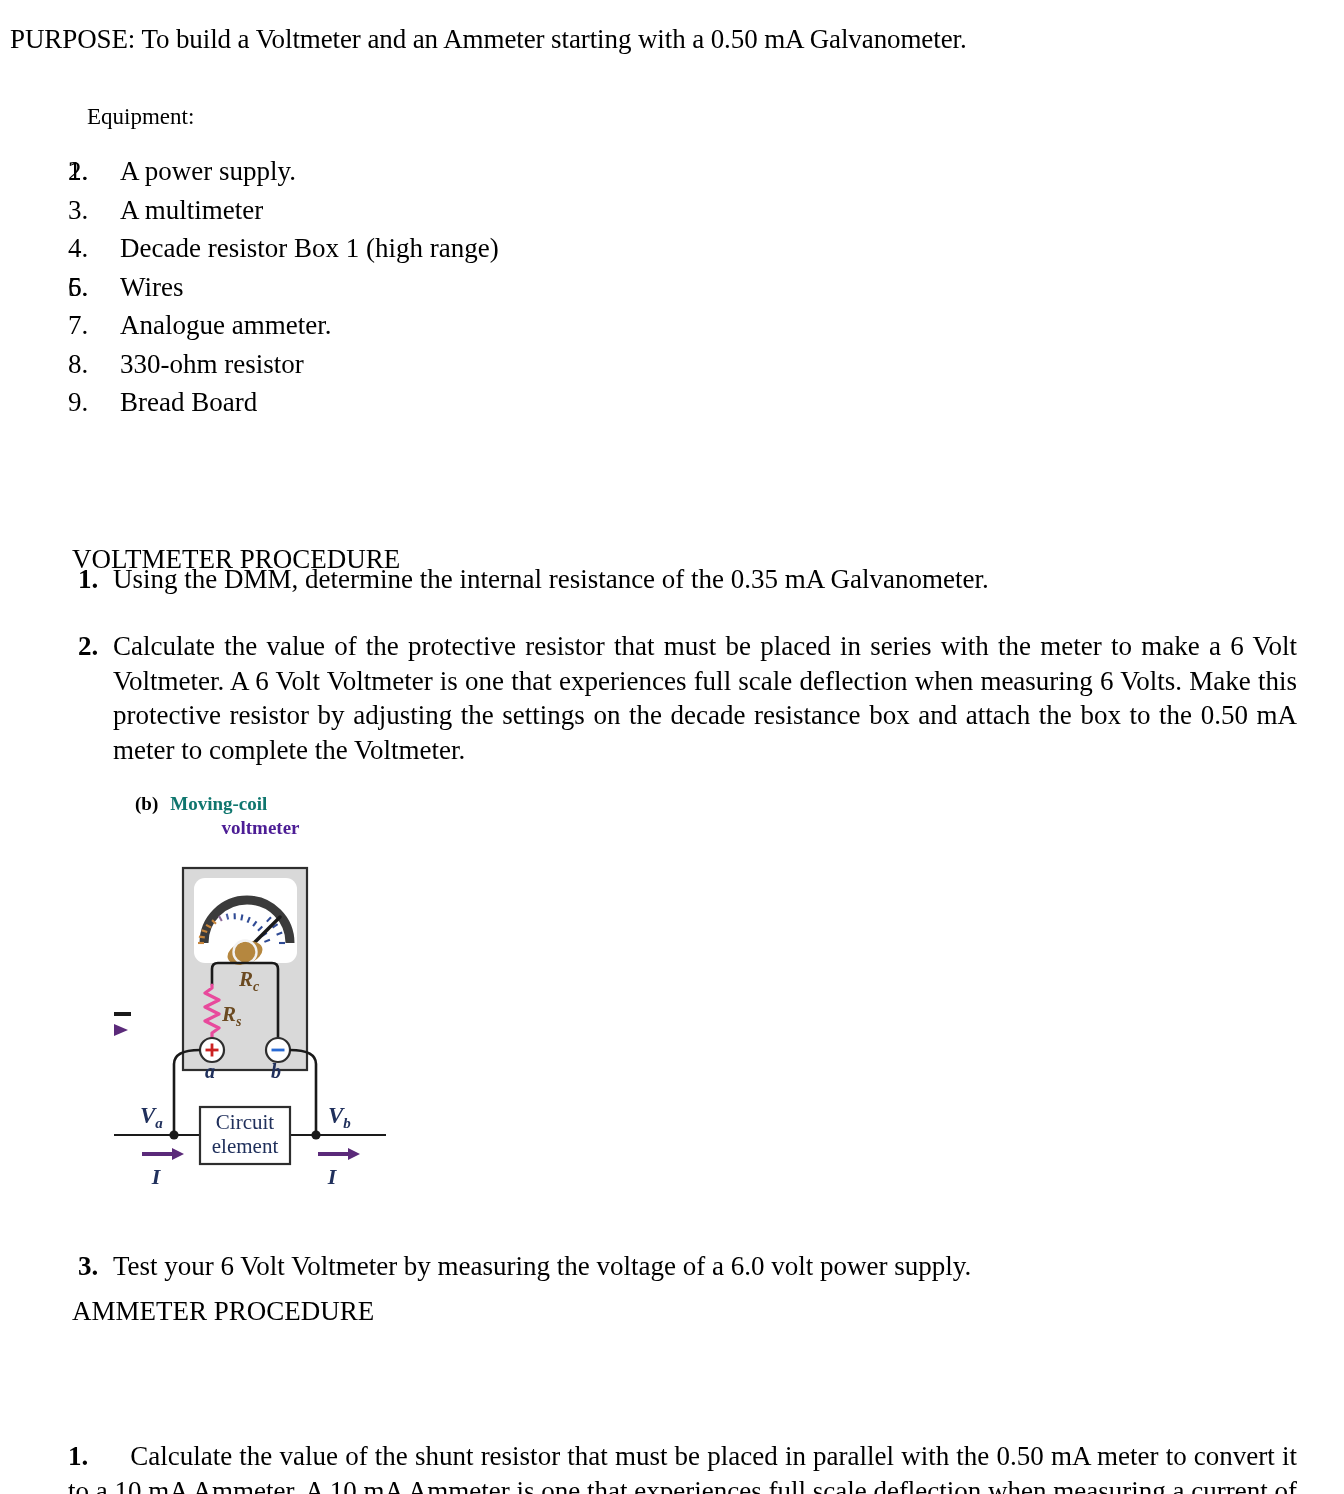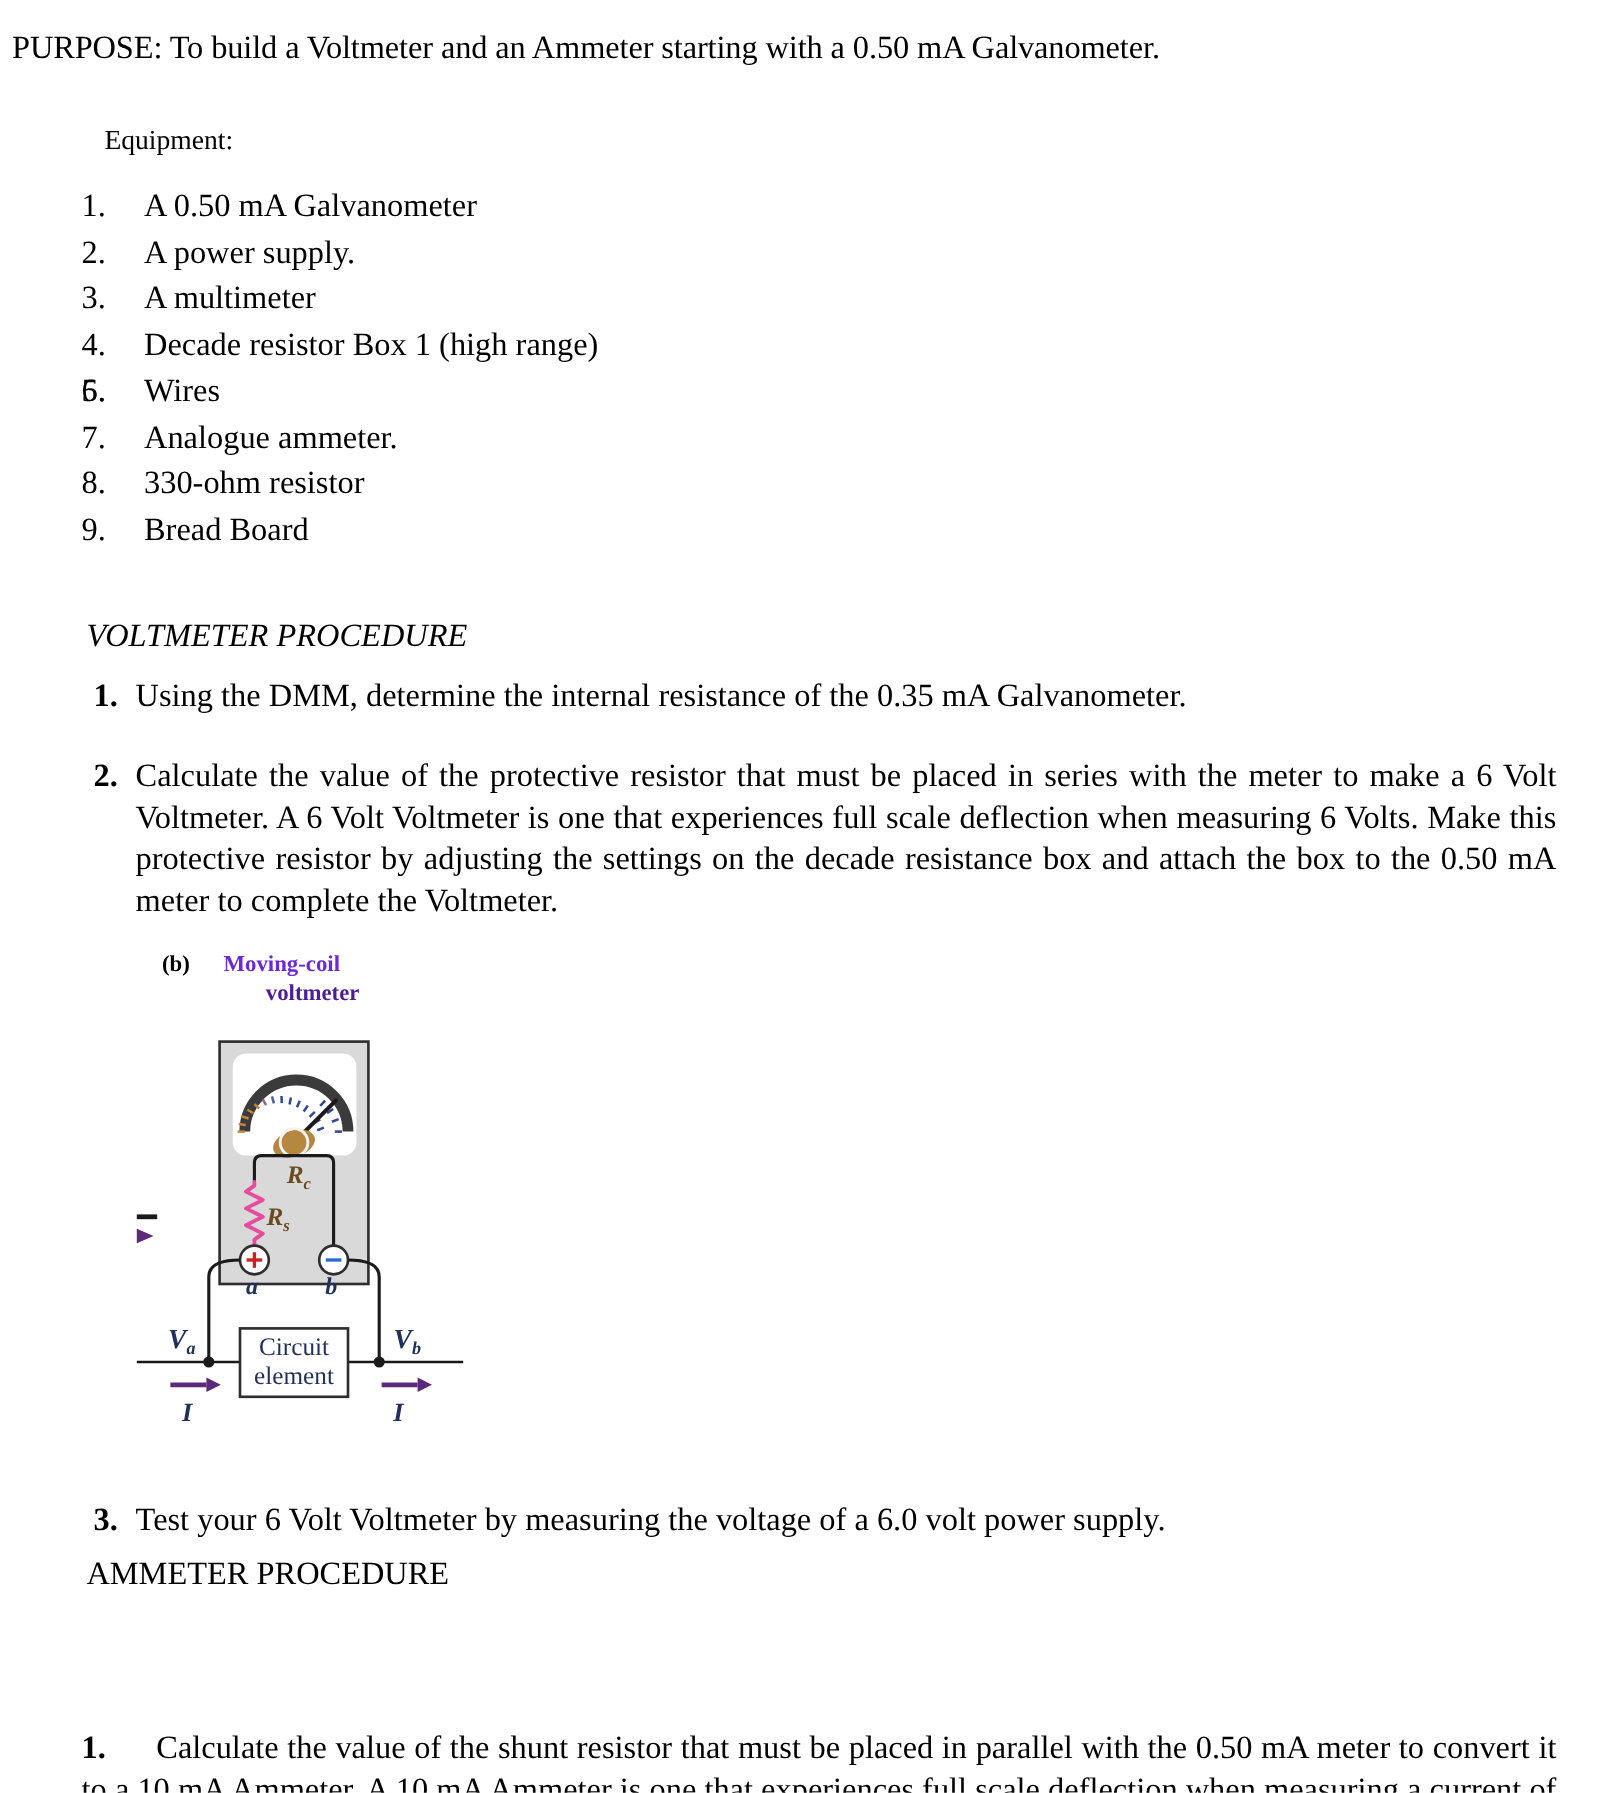--- a/index.html
+++ b/index.html
@@ -62,21 +62,21 @@
     left: 0;
     top: 0;
   }
 
   .section-heading {
     position: absolute;
     font-size: 27px;
     line-height: 34px;
     letter-spacing: 0px;
   }
-  #voltmeter-procedure-heading { left: 72px; top: 512px; font-style: italic; }
+  #voltmeter-procedure-heading { left: 72px; top: 542px; }
   #ammeter-procedure-heading  { left: 72px; top: 1294px; }
 
   .proc-item {
     position: absolute;
     font-size: 27px;
     line-height: 34.5px;
     text-align: justify;
     text-justify: inter-word;
   }
   .proc-item .pnum {
@@ -123,22 +123,22 @@
     top: 12px;
     width: 235px;
     font-size: 19px;
     line-height: 24px;
     font-weight: bold;
   }
   .fig-caption .cap-letter {
     color: #000000;
   }
   .fig-caption .cap-text {
-    color: #6d28d9;
-    margin-left: 28px;
+    color: #0f766e;
+    margin-left: 12px;
   }
   .fig-caption .cap-text2 {
     color: #4c1d95;
     display: block;
     text-align: center;
     margin-left: 16px;
   }
   .fig-svg {
     position: absolute;
     left: 0;
@@ -157,21 +157,20 @@
 
 <div class="page">
 
   <div class="purpose">PURPOSE: To build a Voltmeter and an Ammeter starting with a 0.50 mA Galvanometer.</div>
 
   <div class="equipment-heading">Equipment:</div>
 
   <ul class="equip-list">
     <li>
       <span class="num">1.</span>
-      <span>A 0.50 mA Galvanometer</span>
     </li>
     <li>
       <span class="num">2.</span>
       <span>A power supply.</span>
     </li>
     <li>
       <span class="num">3.</span>
       <span>A multimeter</span>
     </li>
     <li>

